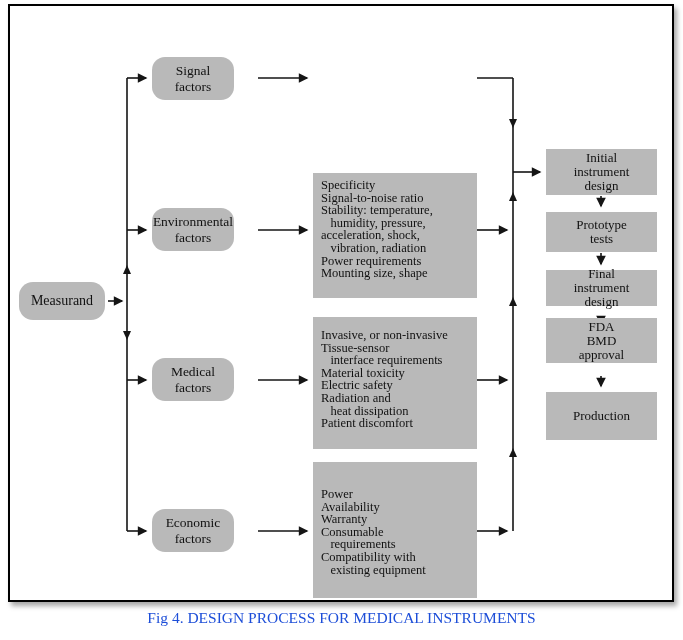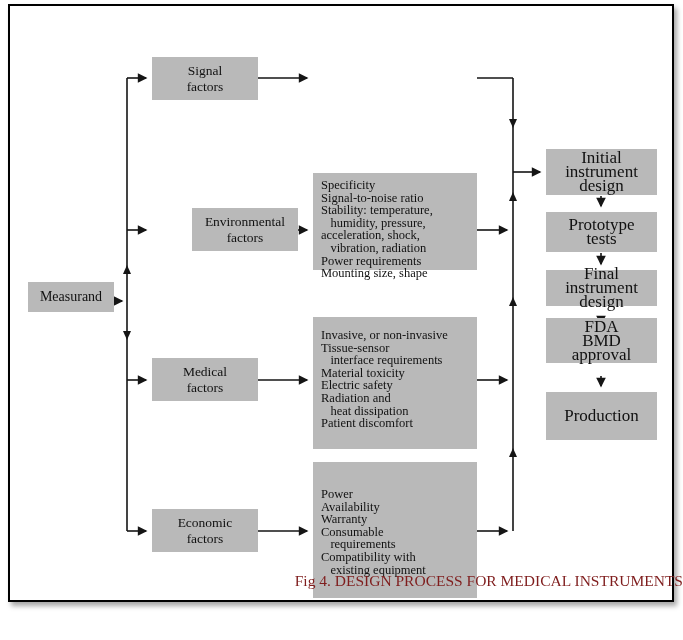--- a/index.html
+++ b/index.html
@@ -17,48 +17,48 @@
     position:absolute;left:8px;top:4px;width:662px;height:594px;
     border:2px solid #000;background:transparent;
     box-shadow:3px 4px 5px rgba(0,0,0,0.35);
   }
   .gbox{
     position:absolute;background:var(--box-fill);
     display:flex;align-items:center;justify-content:center;
     text-align:center;
   }
   .prelabel{white-space:pre-line;}
-  .measurand{left:28px;top:282px;width:86px;height:30px;font-size:14px;}
-  .factor{left:152px;width:106px;height:43px;font-size:13.5px;line-height:16px;}
+  .measurand{left:19px;top:282px;width:86px;height:38px;font-size:14px;border-radius:14px;}
+  .factor{left:152px;width:82px;height:43px;font-size:13.5px;line-height:16px;border-radius:13px;}
   .factor.f0{top:57px;}
-  .factor.f1{top:208px;margin-left:40px;}
+  .factor.f1{top:208px;}
   .factor.f2{top:358px;}
   .factor.f3{top:509px;}
   .details{
     position:absolute;left:313px;width:164px;background:var(--box-fill);
     font-size:12.5px;line-height:12.6px;white-space:pre;
     padding-left:8px;box-sizing:border-box;
   }
   .details.d0{top:11px;height:135px;padding-top:7px;}
-  .details.d1{top:173px;height:97px;padding-top:6px;}
+  .details.d1{top:173px;height:125px;padding-top:6px;}
   .details.d2{top:317px;height:132px;padding-top:12px;}
   .details.d3{top:462px;height:136px;padding-top:26px;}
-  .step{left:546px;width:111px;font-size:17px;line-height:14px;}
+  .step{left:546px;width:111px;font-size:13px;line-height:14px;}
   .step.s0{top:149px;height:46px;}
   .step.s1{top:212px;height:40px;align-items:center;}
   .step.s2{top:270px;height:36px;}
   .step.s3{top:318px;height:45px;}
   .step.s4{top:392px;height:48px;}
   #connectors{position:absolute;left:0;top:0;width:683px;height:640px;pointer-events:none;}
   #connectors path.ln{fill:none;stroke:var(--line-color);stroke-width:1.6;}
   #connectors polygon{fill:var(--line-color);}
   #arr path{fill:var(--line-color);}
   #caption{
-    position:absolute;left:0;top:572px;width:683px;text-align:right;
-    font-size:15.5px;color:#7f1d1d;
+    position:absolute;left:0;top:609px;width:683px;text-align:center;
+    font-size:15.5px;color:#1d4ed8;
   }
 </style>
 </head>
 <body>
 
 <div id="page">
 
   <div id="frame"></div>
 
   <svg id="connectors" viewBox="0 0 683 640" xmlns="http://www.w3.org/2000/svg">

